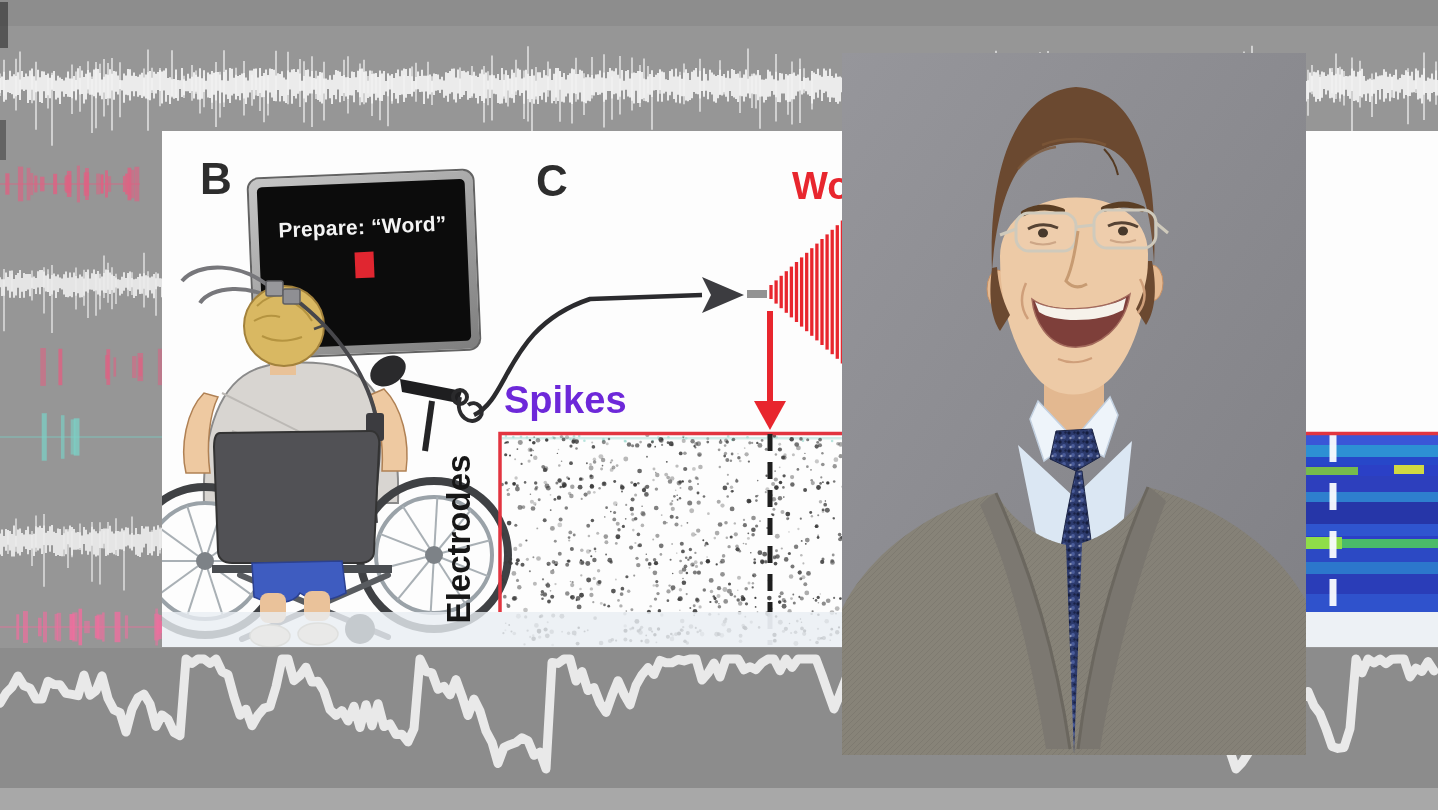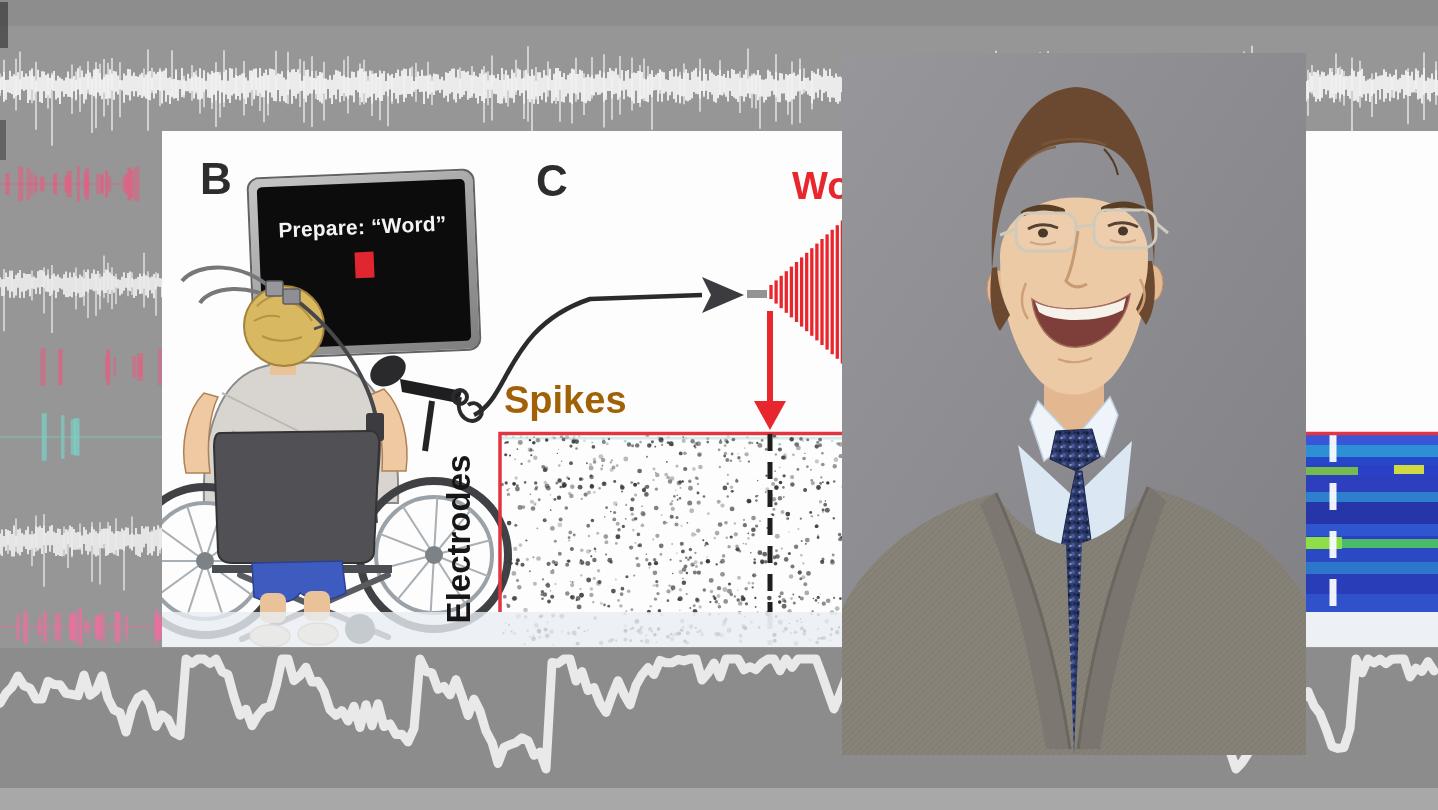--- a/index.html
+++ b/index.html
@@ -17,21 +17,21 @@
   #label-c{left:374px;top:28px;}
   .monitor{position:absolute;left:88px;top:42px;width:228px;height:182px;
            background:linear-gradient(155deg,#c6c6c6,#7e7e7e);
            border:2px solid #636363;border-radius:12px;padding:8px;
            transform:rotate(-2.4deg);}
   .screen{width:100%;height:100%;background:#0c0c0c;border-radius:5px;
           display:flex;flex-direction:column;align-items:center;}
   .screen-text{margin-top:32px;color:#f4f4f4;font-weight:700;font-size:21px;letter-spacing:.2px;}
   .cue-square{width:19px;height:26px;margin-top:13px;background:#e02630;}
   #fig-art{position:absolute;left:0;top:0;}
-  .spikes-label{position:absolute;left:342px;top:250px;font-weight:700;font-size:38px;color:#a16207;line-height:1;}
+  .spikes-label{position:absolute;left:342px;top:250px;font-weight:700;font-size:38px;color:#6d28d9;line-height:1;}
   .electrodes-label{position:absolute;left:296px;top:408px;transform:translate(-50%,-50%) rotate(-90deg);
                     font-weight:700;font-size:33px;color:#161616;white-space:nowrap;line-height:1;}
   .word-label{position:absolute;left:630px;top:36px;font-weight:700;font-size:38px;color:#e8262e;line-height:1;}
 
   
   .photo{position:absolute;left:842px;top:53px;width:464px;height:702px;overflow:hidden;}
 </style>
 </head>
 <body>
 

